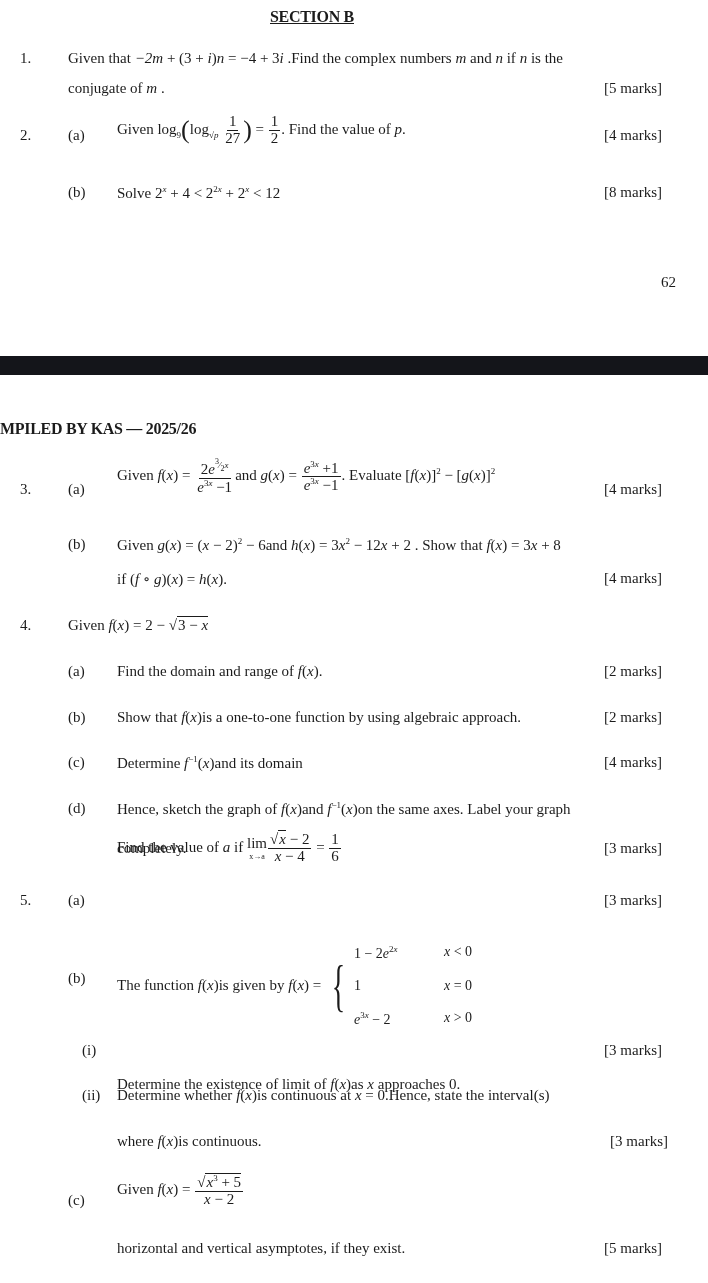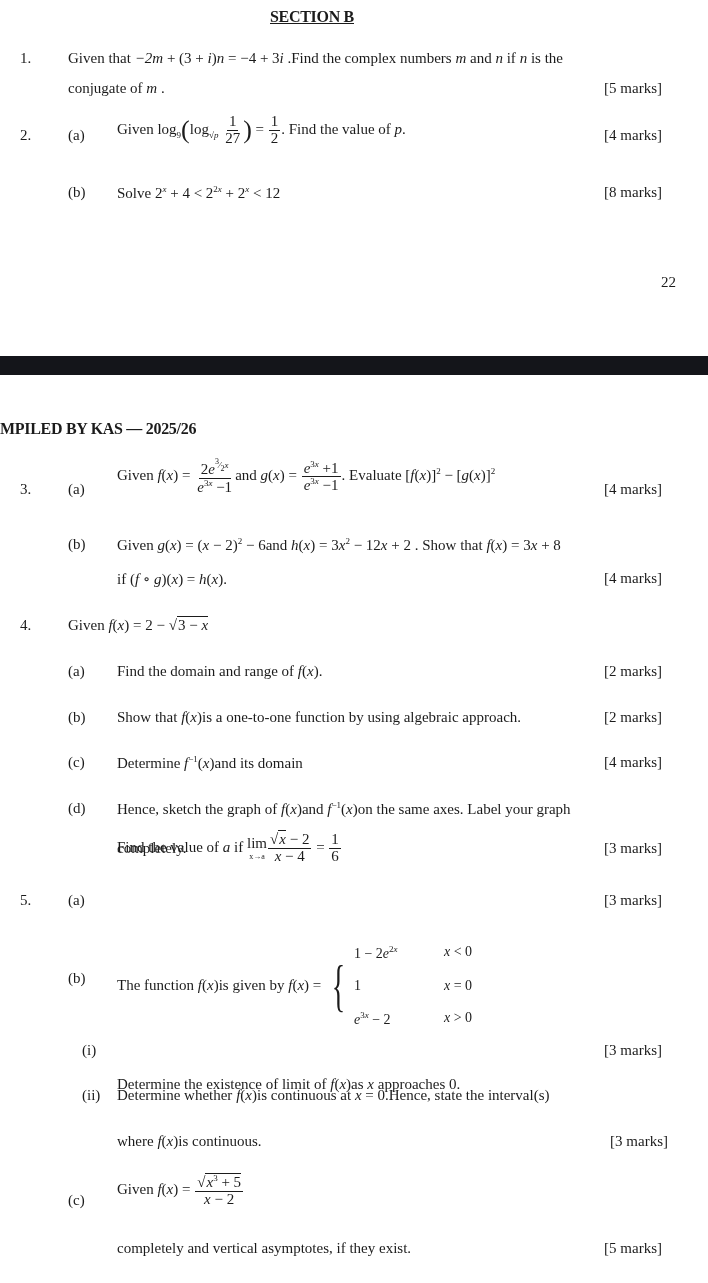--- a/index.html
+++ b/index.html
@@ -58,21 +58,21 @@
 </div>
 <div class="abs marks" style="top:127px">[4 marks]</div>
 
 <div class="abs sub" style="top:184px">(b)</div>
 <div class="abs txt" style="top:184px">
   <span>Solve</span>
   2<span class="sup"><i>x</i></span> + 4 &lt; 2<span class="sup">2<i>x</i></span> + 2<span class="sup"><i>x</i></span> &lt; 12
 </div>
 <div class="abs marks" style="top:184px">[8 marks]</div>
 
-<div class="abs page-num">22</div>
+<div class="abs page-num">62</div>
 
 <div class="dark-bar"></div>
 
 <div class="abs footer">MPILED BY KAS — 2025/26</div>
 
 <div class="abs num" style="top:481px">3.</div>
 <div class="abs sub" style="top:481px">(a)</div>
 <div class="abs txt" style="top:458px">
   <span>Given</span>
   <i>f</i>(<i>x</i>) = <span class="frac">
@@ -158,14 +158,14 @@
 <div class="abs txt" style="top:1133px">where <i>f</i>(<i>x</i>)is continuous.</div>
 <div class="abs marks" style="top:1133px;right:40px">[3 marks]</div>
 
 <div class="abs sub" style="top:1192px">(c)</div>
 <div class="abs txt" style="top:1174px">
   Given <i>f</i>(<i>x</i>) = <span class="frac">
       <span>√<span class="sqrt"><i>x</i><span class="sup">3</span> + 5</span></span>
       <span><i>x</i> − 2</span>
     </span>
 </div>
-<div class="abs txt" style="top:1240px">completely and vertical asymptotes, if they exist.</div>
+<div class="abs txt" style="top:1240px">horizontal and vertical asymptotes, if they exist.</div>
 <div class="abs marks" style="top:1240px">[5 marks]</div>
 
 </body></html>

